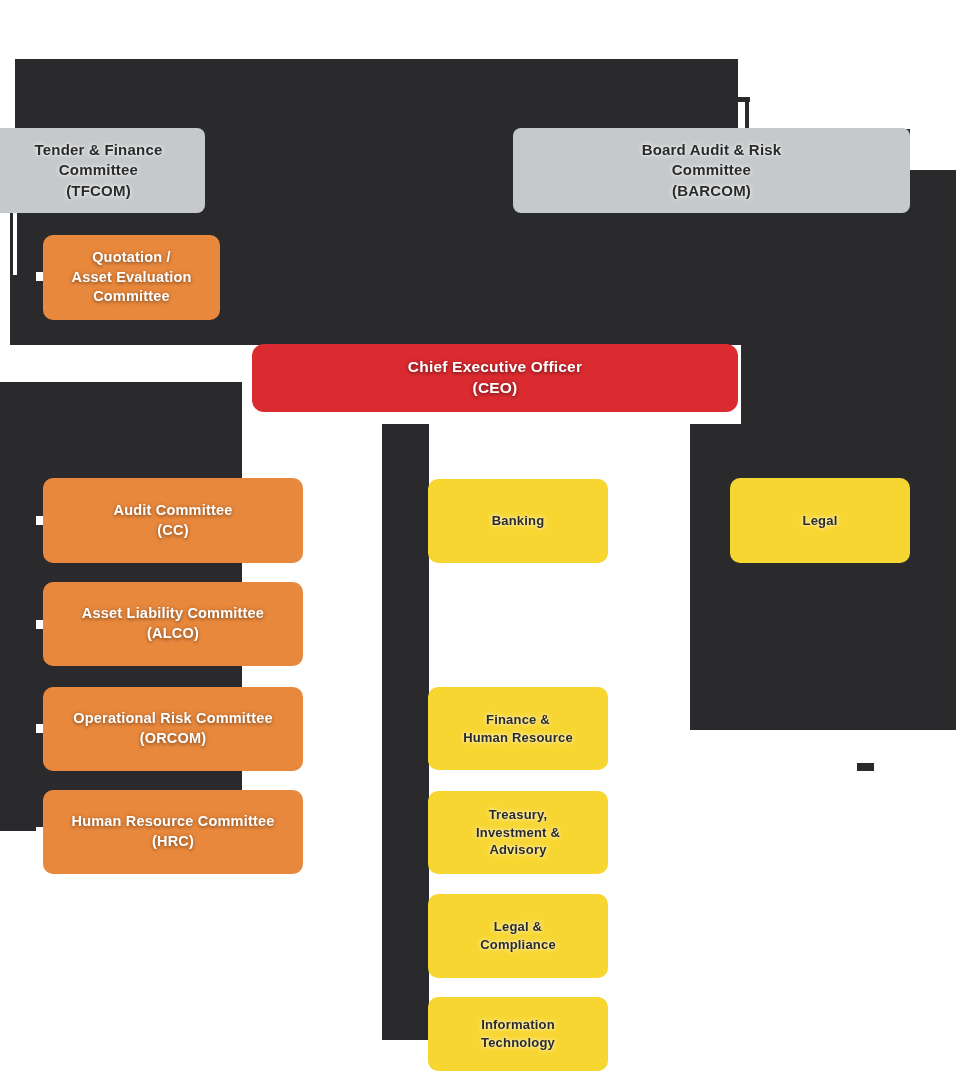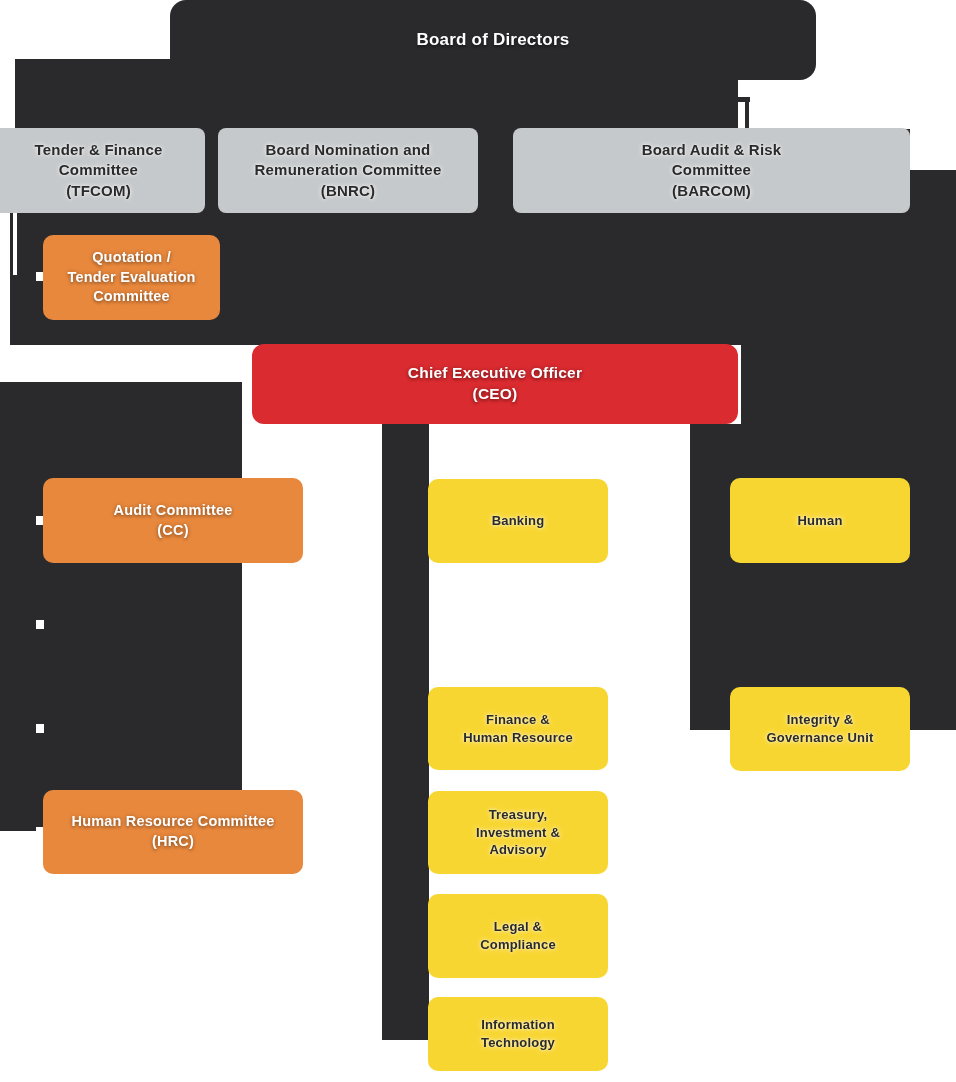--- a/index.html
+++ b/index.html
@@ -65,52 +65,50 @@
   <i class="wt" style="left:36px;top:272px;width:8px;height:9px"></i>
   <i class="wt" style="left:36px;top:516px;width:8px;height:9px"></i>
   <i class="wt" style="left:36px;top:620px;width:8px;height:9px"></i>
   <i class="wt" style="left:36px;top:724px;width:8px;height:9px"></i>
   <i class="wt" style="left:36px;top:827px;width:8px;height:9px"></i>
 
   <i class="dt" style="left:903px;top:516px;width:10px;height:9px"></i>
   <i class="dt" style="left:903px;top:620px;width:10px;height:9px"></i>
   <i class="dt" style="left:857px;top:763px;width:17px;height:8px"></i>
 
-  <div class="bx dark-node" style="left:170px;top:0;width:646px;height:80px">Board of Directors</div>
 
   <div class="bx gray" style="left:-8px;top:128px;width:213px;height:85px">Tender &amp; Finance
 Committee
 (TFCOM)</div>
-  <div class="bx gray" style="left:218px;top:128px;width:260px;height:85px">Board Nomination and
-Remuneration Committee
-(BNRC)</div>
   <div class="bx gray" style="left:513px;top:128px;width:397px;height:85px">Board Audit &amp; Risk
 Committee
 (BARCOM)</div>
 
   <div class="bx orange" style="left:43px;top:235px;width:177px;height:85px">Quotation /
-Tender Evaluation
+Asset Evaluation
 Committee</div>
 
-  <div class="bx red" style="left:252px;top:344px;width:486px;height:80px">Chief Executive Officer
+  <div class="bx red" style="left:252px;top:344px;width:486px;height:68px">Chief Executive Officer
 (CEO)</div>
 
   <div class="bx orange" style="left:43px;top:478px;width:260px;height:85px">Audit Committee
 (CC)</div>
+  <div class="bx orange" style="left:43px;top:582px;width:260px;height:84px">Asset Liability Committee
+(ALCO)</div>
+  <div class="bx orange" style="left:43px;top:687px;width:260px;height:84px">Operational Risk Committee
+(ORCOM)</div>
   <div class="bx orange" style="left:43px;top:790px;width:260px;height:84px">Human Resource Committee
 (HRC)</div>
 
   <div class="bx yellow" style="left:428px;top:479px;width:180px;height:84px">Banking</div>
   <div class="bx yellow" style="left:428px;top:687px;width:180px;height:83px">Finance &amp;
 Human Resource</div>
   <div class="bx yellow" style="left:428px;top:791px;width:180px;height:83px">Treasury,
 Investment &amp;
 Advisory</div>
   <div class="bx yellow" style="left:428px;top:894px;width:180px;height:84px">Legal &amp;
 Compliance</div>
   <div class="bx yellow" style="left:428px;top:997px;width:180px;height:74px">Information
 Technology</div>
 
-  <div class="bx yellow" style="left:730px;top:478px;width:180px;height:85px">Human</div>
-  <div class="bx yellow" style="left:730px;top:687px;width:180px;height:84px">Integrity &amp;
-Governance Unit</div>
+  <div class="bx yellow" style="left:730px;top:478px;width:180px;height:85px">Legal</div>
 
 </div>
 
 </body></html>

